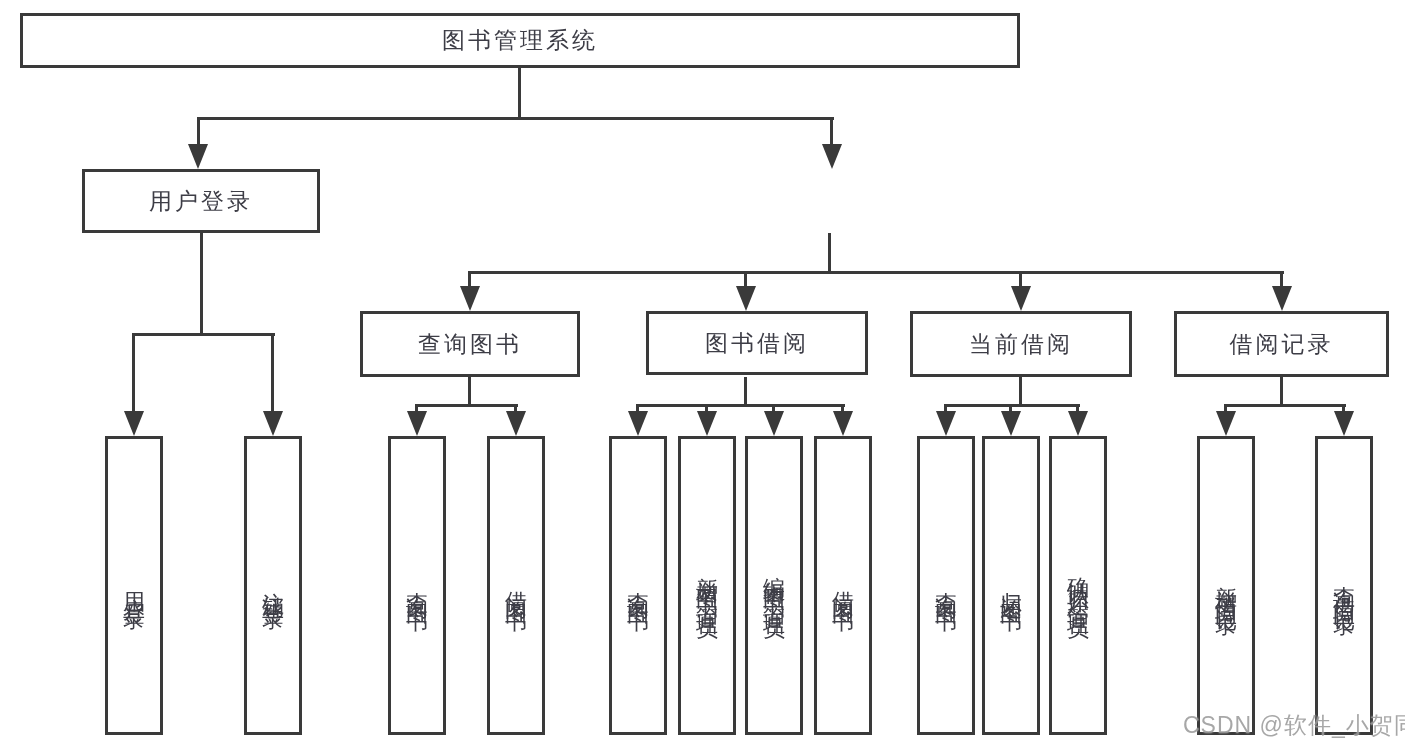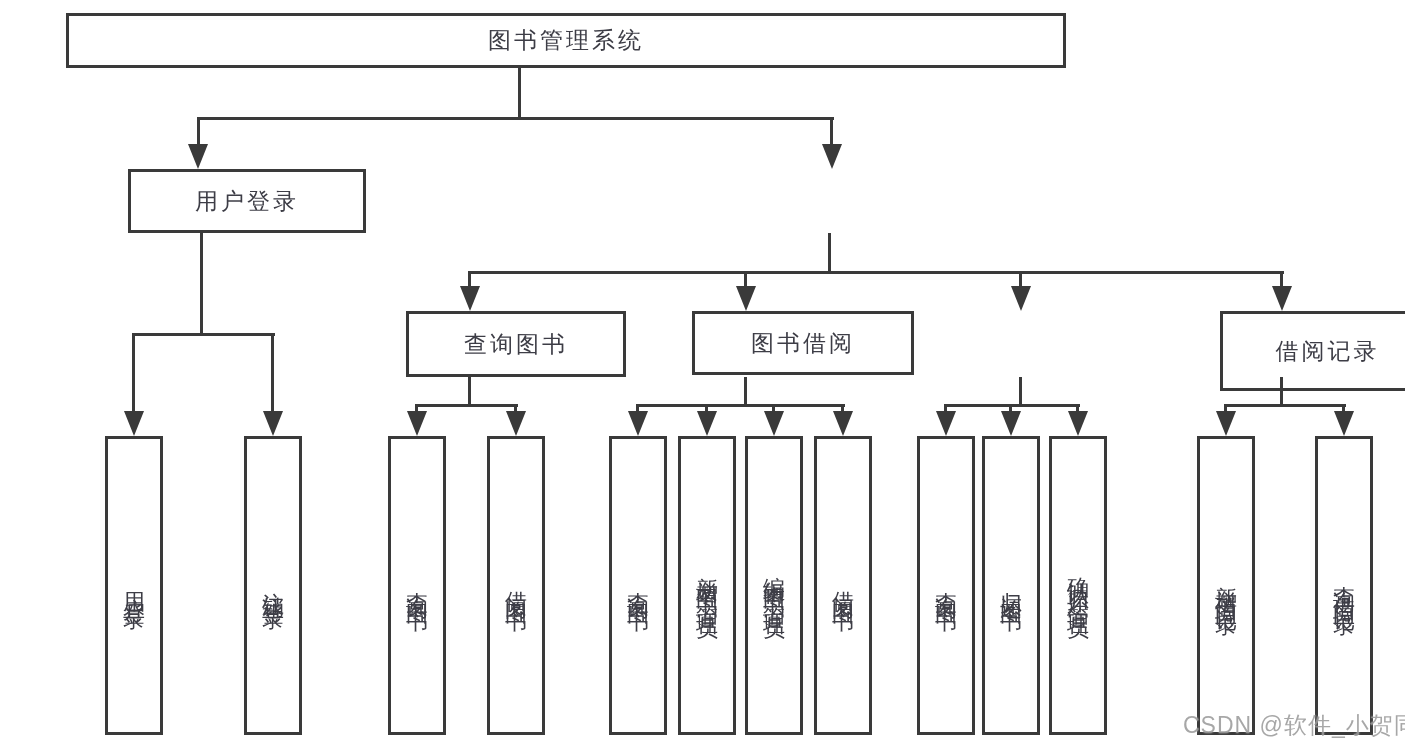--- a/index.html
+++ b/index.html
@@ -4,21 +4,21 @@
 <style>
   html,body{margin:0;padding:0;background:#fff;}
   #canvas{
     position:relative;width:1405px;height:747px;background:#fff;overflow:hidden;
     font-family:"Liberation Sans","DejaVu Sans",sans-serif;
     --line:#3a3a3a;--text:#3d3d46;
   }
   .hbox{
     position:absolute;box-sizing:border-box;border:3px solid var(--line);background:#fff;
     display:flex;align-items:center;justify-content:center;
-    color:var(--text);font-size:23px;letter-spacing:3px;white-space:nowrap;margin-left:46px;
+    color:var(--text);font-size:23px;letter-spacing:3px;white-space:nowrap;
   }
   .vbox{
     position:absolute;box-sizing:border-box;border:3px solid var(--line);background:#fff;
     top:436px;width:58px;height:299px;
     display:flex;align-items:center;justify-content:center;
     color:var(--text);font-size:22px;letter-spacing:6px;
     writing-mode:vertical-rl;text-orientation:mixed;line-height:1;
   }
   .line{position:absolute;background:var(--line);}
   .arrow{
@@ -44,21 +44,24 @@
   <div class="hbox" style="left:82px;top:169px;width:238px;height:64px;">
     <span>用户登录</span>
   </div>
 
   <div class="hbox" style="left:360px;top:311px;width:220px;height:66px;">
     <span>查询图书</span>
   </div>
   <div class="hbox" style="left:646px;top:311px;width:222px;height:64px;">
     <span>图书借阅</span>
   </div>
-  <div class="hbox" style="left:1174px;top:311px;width:215px;height:80px;">
+  <div class="hbox" style="left:910px;top:311px;width:222px;height:66px;">
+    <span>当前借阅</span>
+  </div>
+  <div class="hbox" style="left:1174px;top:311px;width:215px;height:66px;">
     <span>借阅记录</span>
   </div>
 
   <div class="vbox" style="left:105px;">
     <span>用户登录</span>
   </div>
   <div class="vbox" style="left:244px;">
     <span>注销登录</span>
   </div>
   <div class="vbox" style="left:388px;">

